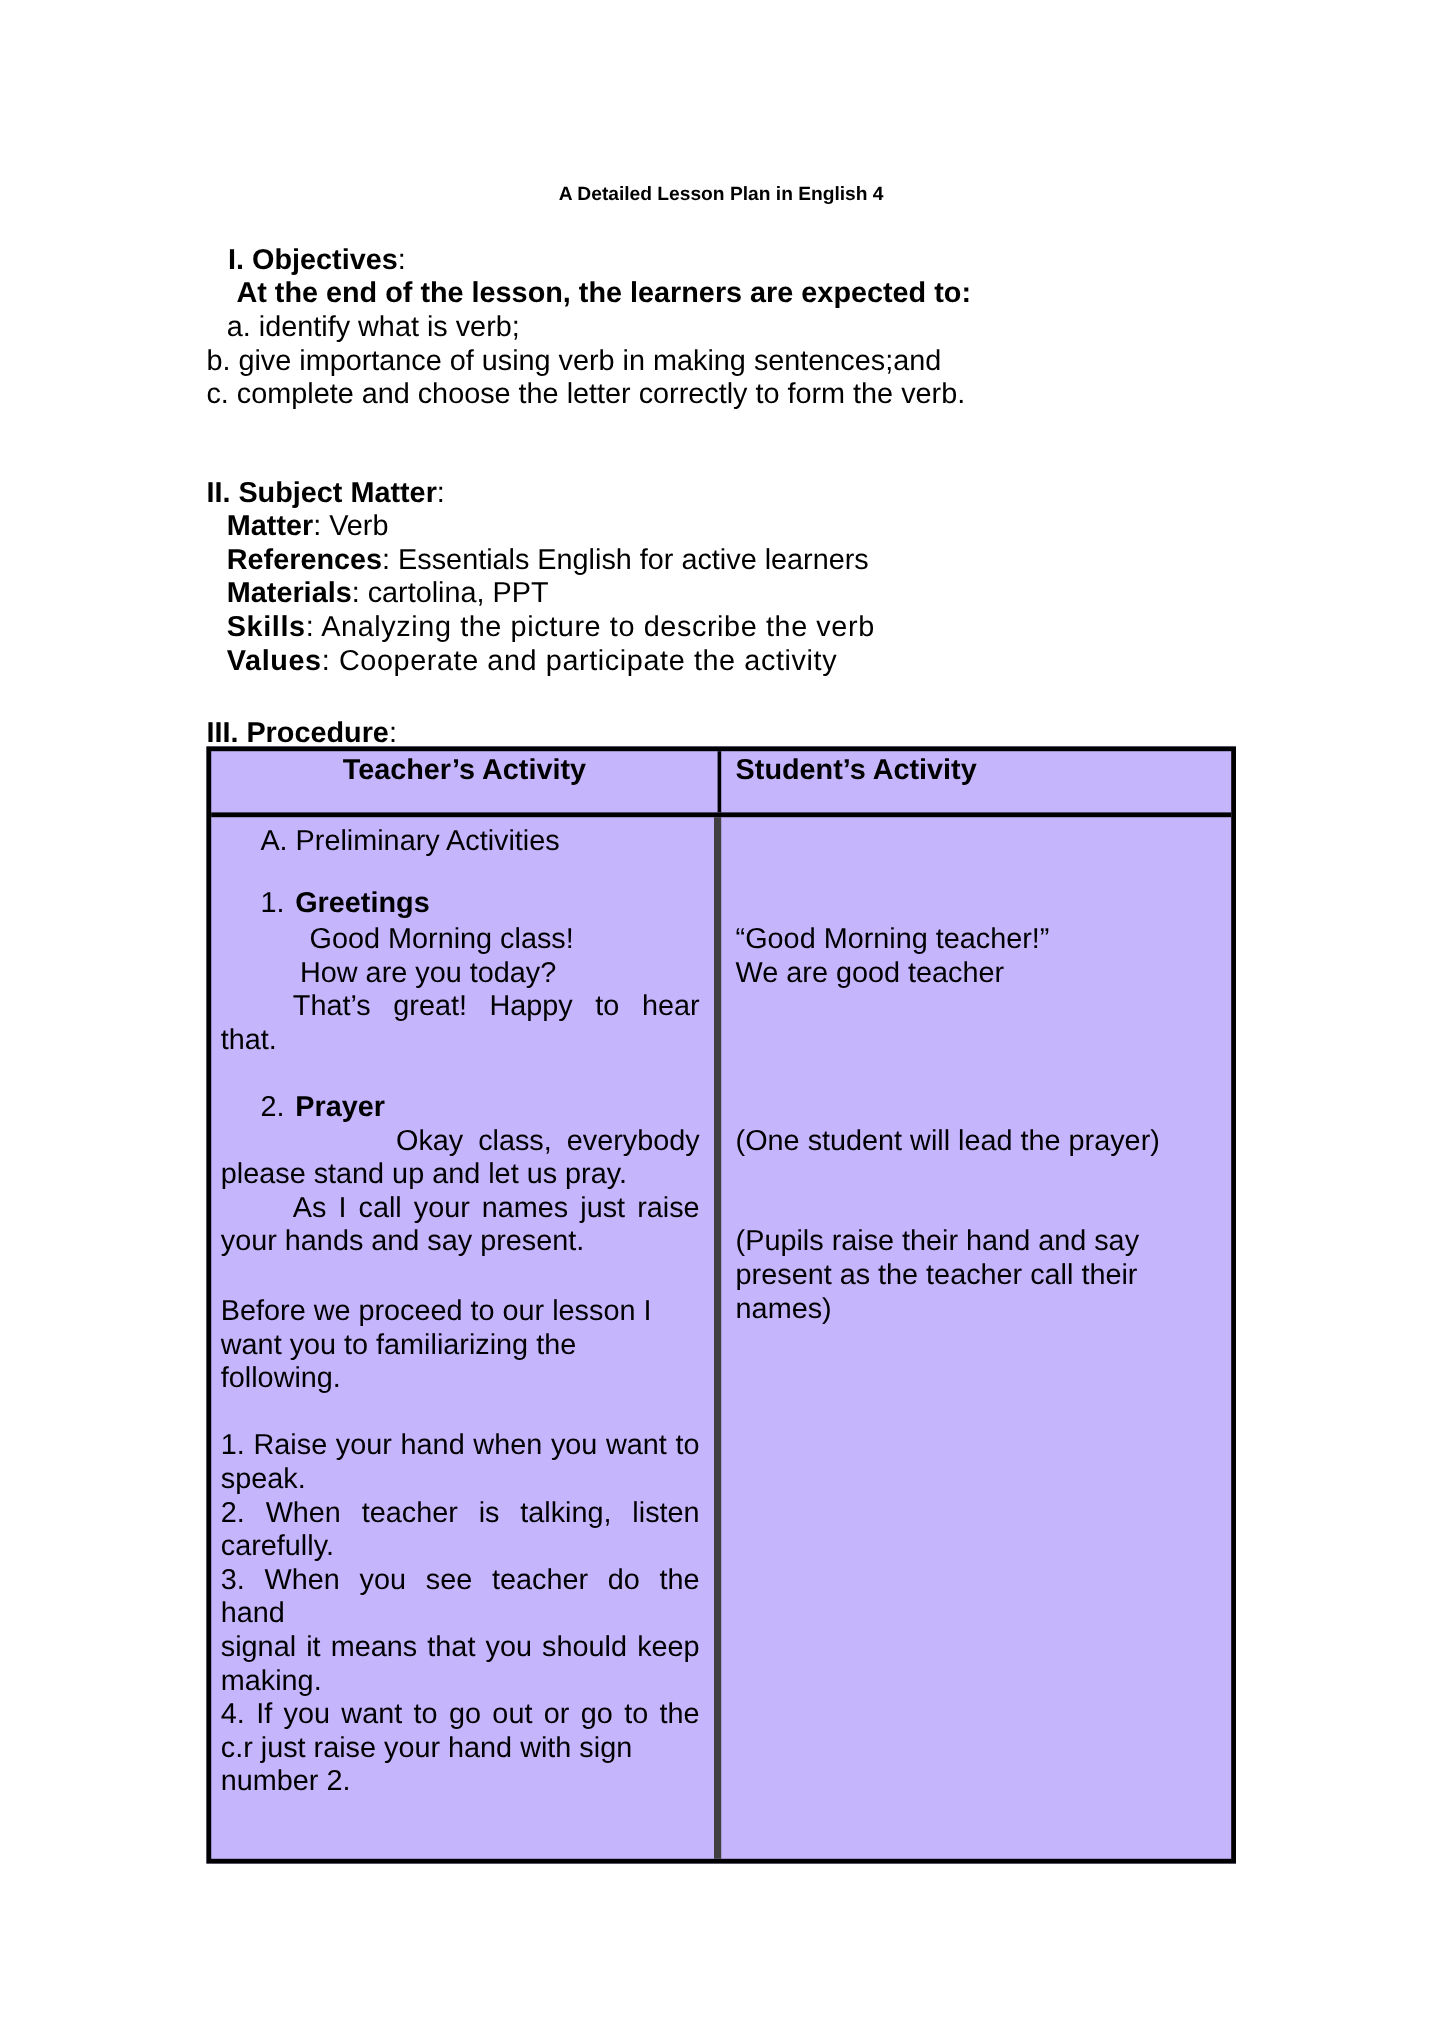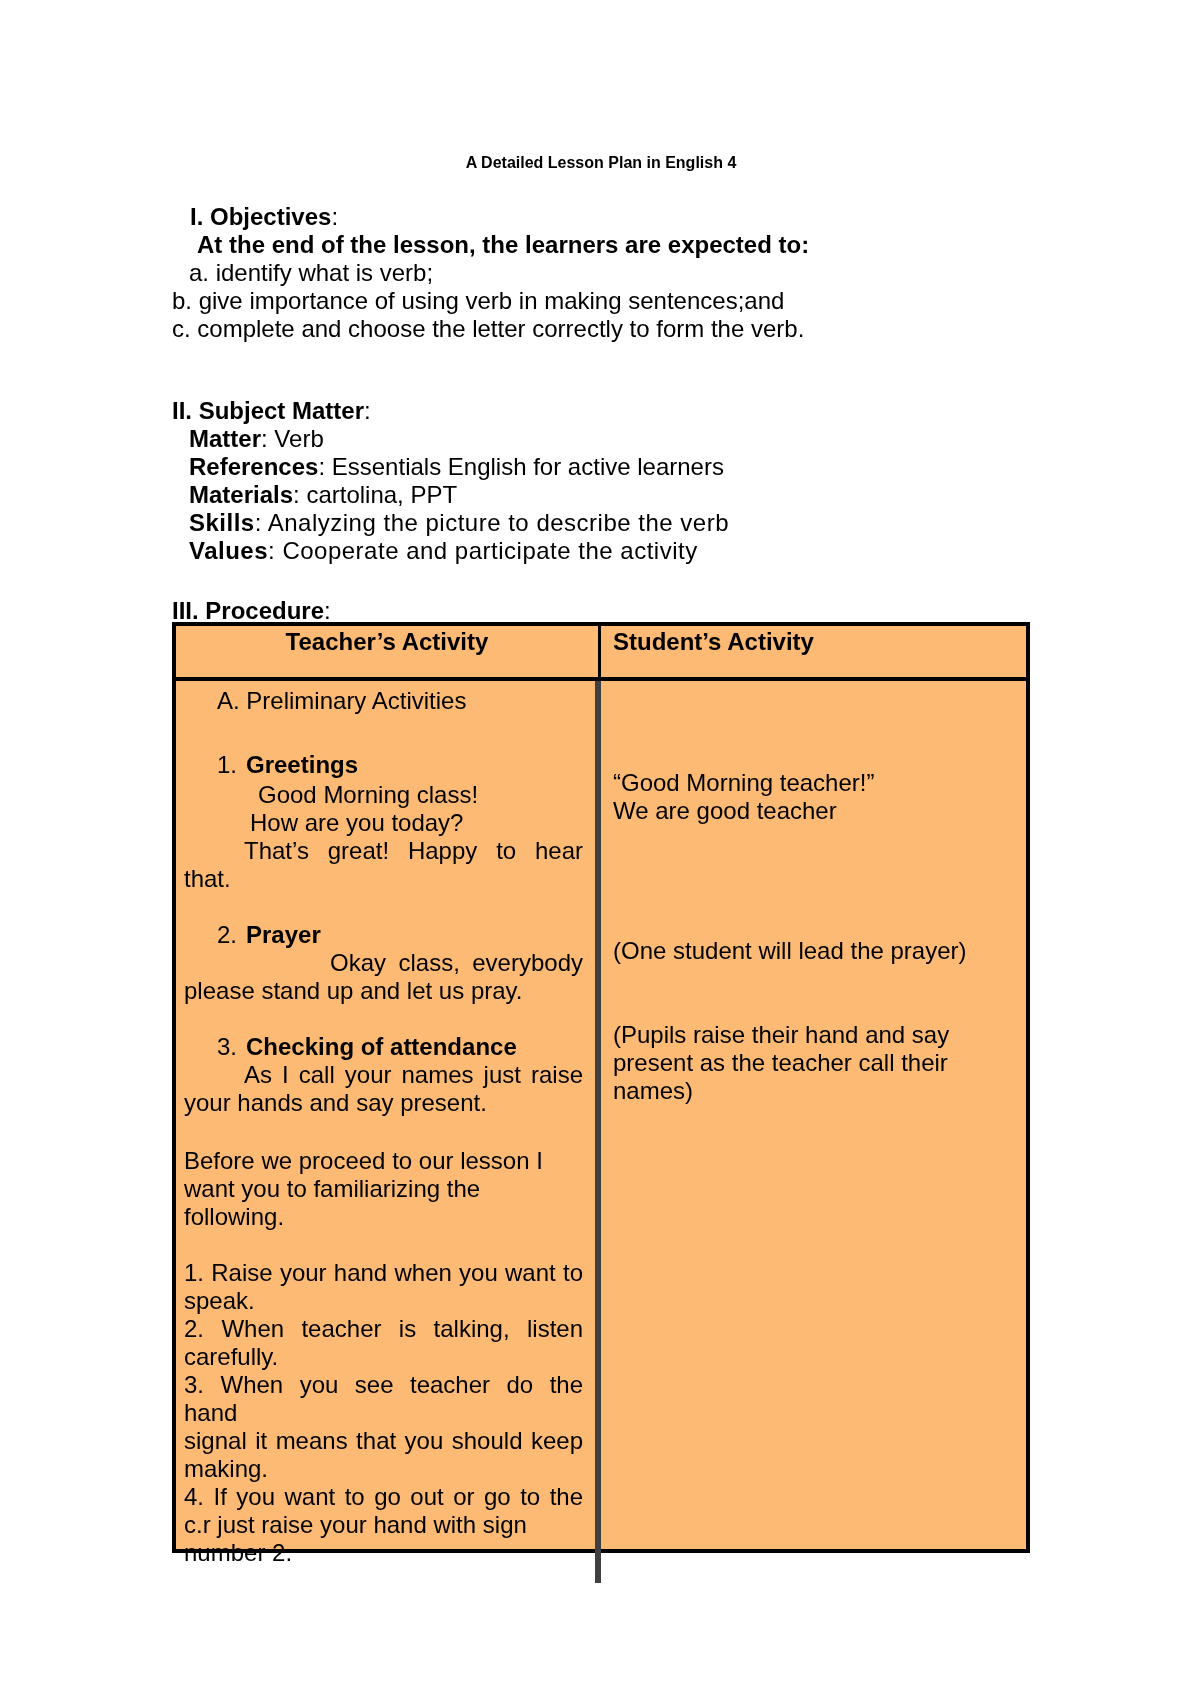--- a/index.html
+++ b/index.html
@@ -32,21 +32,21 @@
 
   .sm-block { margin-top:54px; }
   .proc-heading { margin-top:32px; }
   .alt-spacing { letter-spacing:0.5px; }
 
   
   .proc-table {
     width:858px; height:931px;
     border:4px solid #000;
     margin-top:-3px;
-    background:#fdba74;
+    background:#c4b5fd;
   }
   .thead-row {
     display:grid; grid-template-columns:1fr 1fr;
     height:55px; border-bottom:4px solid #000;
   }
   .th-teacher {
     border-right:3px solid #000;
     text-align:center; font-weight:bold; padding-top:2px;
   }
   .th-student { font-weight:bold; padding:2px 0 0 12px; }
@@ -64,21 +64,21 @@
   .ti60   { text-indent:60px; }
   .ti146  { text-indent:146px; }
 
   
   .stretch { text-align:justify; text-align-last:justify; white-space:normal; }
 
   .num { margin-right:9px; }
 
   
   .mt2   { margin-top:2px; }
-  .mt24  { margin-top:36px; }
+  .mt24  { margin-top:24px; }
   .mt28  { margin-top:28px; }
   .mt30  { margin-top:30px; }
   .mt56  { margin-top:56px; }
   .mt82  { margin-top:82px; }
   .mt112 { margin-top:112px; }
 </style>
 </head>
 <body>
 
 <div class="page">
@@ -116,21 +116,20 @@
           <div class="line ind33 mt24"><span class="num">1.</span><span class="b">Greetings</span></div>
           <div class="line ind74 mt2">Good Morning class!</div>
           <div class="line ind66">How are you today?</div>
           <div class="stretch ti60">That’s great! Happy to hear</div>
           <div class="line">that.</div>
 
           <div class="line ind33 mt28"><span class="num">2.</span><span class="b">Prayer</span></div>
           <div class="stretch ti146">Okay class, everybody</div>
           <div class="line">please stand up and let us pray.</div>
 
-          <div class="line ind33 mt28"><span class="num">3.</span><span class="b">Checking of attendance</span></div>
           <div class="stretch ti60">As I call your names just raise</div>
           <div class="line">your hands and say present.</div>
 
           <div class="line mt30">Before we proceed to our lesson I</div>
           <div class="line">want you to familiarizing the</div>
           <div class="line">following.</div>
 
           <div class="stretch mt28">1. Raise your hand when you want to</div>
           <div class="line">speak.</div>
           <div class="stretch">2. When teacher is talking, listen</div>

